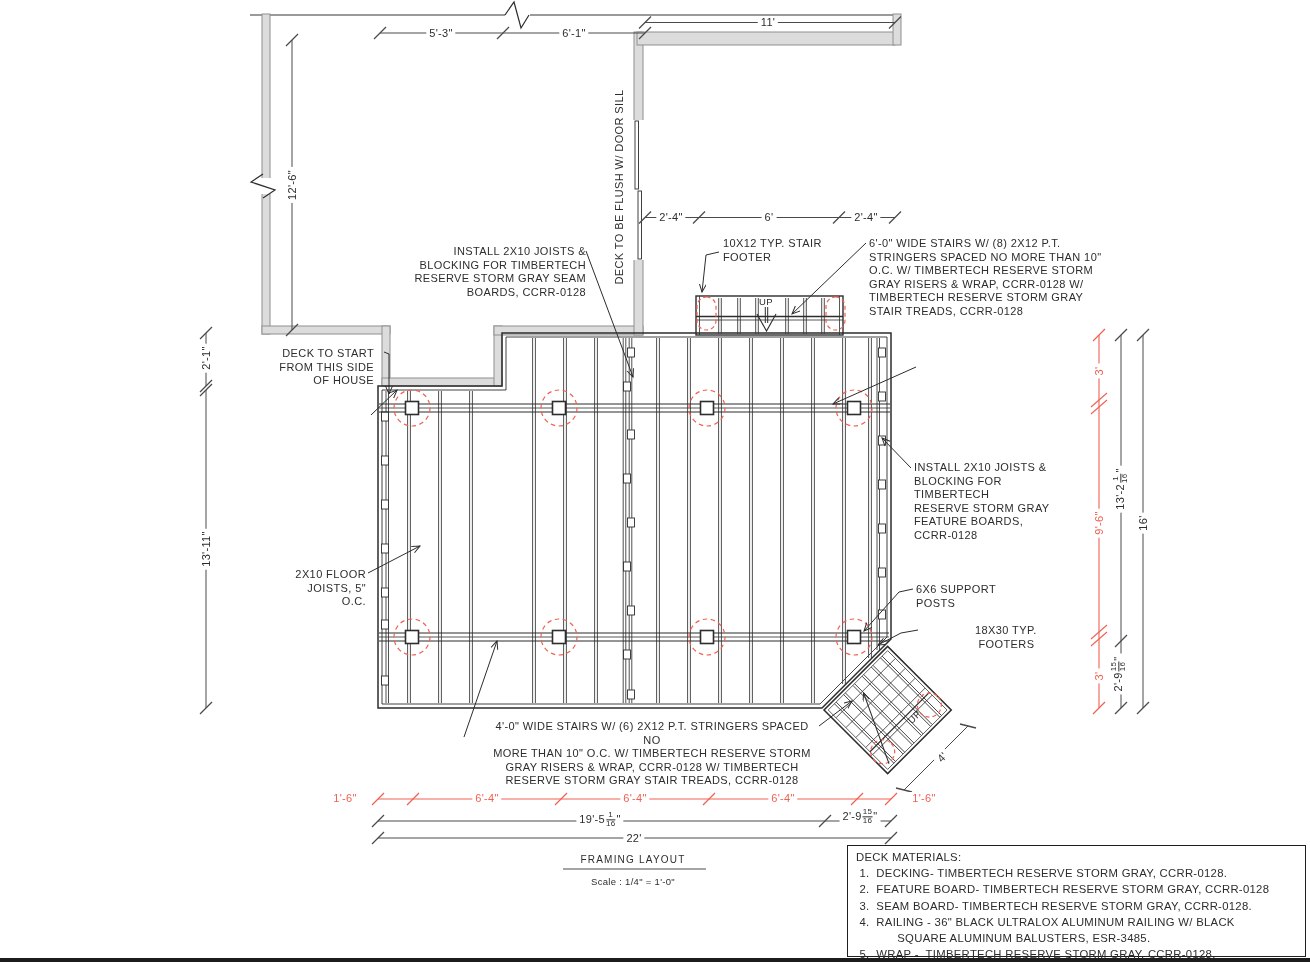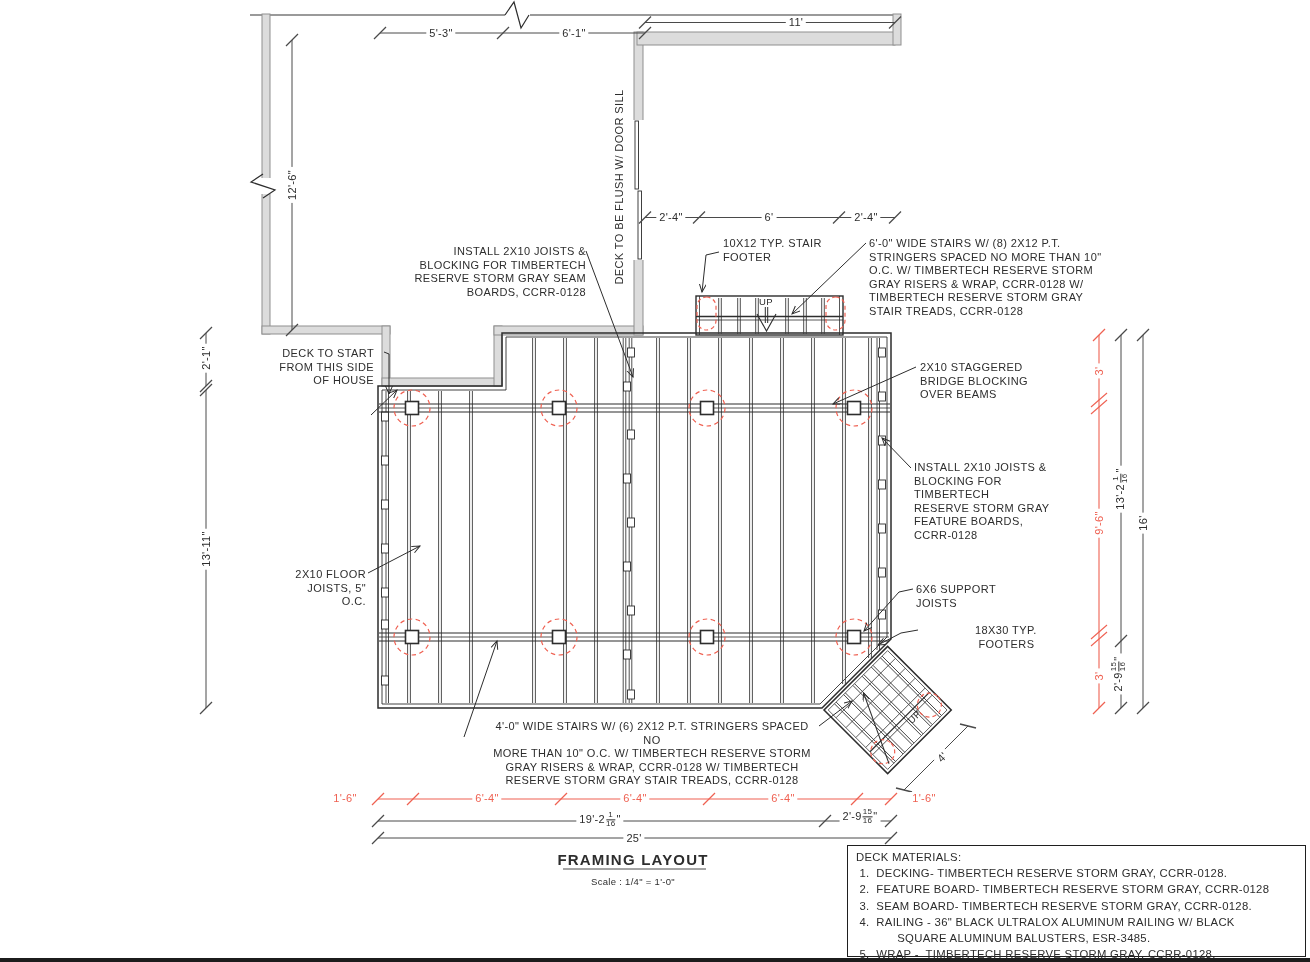--- a/index.html
+++ b/index.html
@@ -9,21 +9,21 @@
   .lbl{position:absolute;font-size:11px;letter-spacing:.4px;line-height:13.5px;white-space:pre-line;}
   .dim{position:absolute;font-size:11px;letter-spacing:.3px;background:#fff;padding:0 3px;
        transform:translate(-50%,-50%);white-space:nowrap;}
   .rot{transform:translate(-50%,-50%) rotate(-90deg);}
   .rot45{transform:translate(-50%,-50%) rotate(-45deg);}
   .red{color:#ef6152;}
   .ra{text-align:right;}
   .ca{text-align:center;}
   .frac{display:inline-block;text-align:center;font-size:8px;line-height:1.02;vertical-align:-4px;padding:0 1px;}
   .frac .den{display:block;border-top:1px solid #2d2d2d;}
-  .title{position:absolute;font-size:15px;letter-spacing:1.2px;transform:translate(-50%,-50%);white-space:nowrap;font-weight:bold;}
+  .title{position:absolute;font-size:10px;letter-spacing:1.2px;transform:translate(-50%,-50%);white-space:nowrap;}
   .scalenote{position:absolute;font-size:9.5px;letter-spacing:.3px;transform:translate(-50%,-50%);white-space:nowrap;}
   .matbox{position:absolute;left:847px;top:845px;width:459px;height:112px;border:1.6px solid #1f1f1f;
           font-size:11.3px;line-height:16.2px;letter-spacing:.3px;white-space:pre-line;padding:3px 0 0 8px;box-sizing:border-box;}
   .upt{position:absolute;font-size:9.5px;letter-spacing:.5px;transform:translate(-50%,-50%);}
   .k{stroke:#2d2d2d;fill:none;}
   .j{stroke:#3c3c3c;fill:none;}
   .dimln{stroke:#4a4a4a;stroke-width:1;fill:none;}
   .redln{stroke:#ef6152;stroke-width:1.1;fill:none;}
   .wall{fill:#dcdcdc;stroke:#8f8f8f;stroke-width:1;}
   svg text{font-family:"Liberation Sans",sans-serif;fill:#2d2d2d;}
@@ -287,68 +287,65 @@
       <polyline class="k" stroke-width="1" marker-end="url(#arr)" points="368,573 420,546"></polyline>
       <polyline class="k" stroke-width="1" marker-end="url(#arr)" points="464,737 497,641"></polyline>
       <polyline class="k" stroke-width="1" marker-end="url(#arr)" points="819,726 852,701"></polyline>
     </g>
 
     <rect x="0" y="958" width="1310" height="4" fill="#1c1c1c"></rect>
   </svg>
 
   <div class="dim" style="left:441px;top:33px">5'-3"</div>
   <div class="dim" style="left:574px;top:33px">6'-1"</div>
-  <div class="dim" style="left:796px;top:22px">11'</div>
+  <div class="dim" style="left:768px;top:22px">11'</div>
   <div class="dim" style="left:671px;top:217px">2'-4"</div>
   <div class="dim" style="left:769px;top:217px">6'</div>
   <div class="dim" style="left:866px;top:217px">2'-4"</div>
   <div class="dim rot" style="left:292px;top:185px">12'-6"</div>
   <div class="dim rot" style="left:206px;top:358px">2'-1"</div>
   <div class="dim rot" style="left:206px;top:549px">13'-11"</div>
   <div class="dim rot red" style="left:1099px;top:371px">3'</div>
   <div class="dim rot red" style="left:1099px;top:523px">9'-6"</div>
   <div class="dim rot red" style="left:1099px;top:676px">3'</div>
   <div class="dim rot" style="left:1121px;top:489px"><span>13'-2</span><span class="frac"><span>1</span><span class="den">16</span></span><span>"</span></div>
   <div class="dim rot" style="left:1119px;top:674px"><span>2'-9</span><span class="frac"><span>15</span><span class="den">16</span></span><span>"</span></div>
   <div class="dim rot" style="left:1143px;top:523px">16'</div>
   <div class="dim red" style="left:345px;top:798px">1'-6"</div>
   <div class="dim red" style="left:487px;top:798px">6'-4"</div>
   <div class="dim red" style="left:635px;top:798px">6'-4"</div>
   <div class="dim red" style="left:783px;top:798px">6'-4"</div>
   <div class="dim red" style="left:924px;top:798px">1'-6"</div>
-  <div class="dim" style="left:600px;top:820px"><span>19'-2</span><span class="frac"><span>1</span><span class="den">16</span></span><span>"</span></div>
+  <div class="dim" style="left:600px;top:820px"><span>19'-5</span><span class="frac"><span>1</span><span class="den">16</span></span><span>"</span></div>
   <div class="dim" style="left:860px;top:817px"><span>2'-9</span><span class="frac"><span>15</span><span class="den">16</span></span><span>"</span></div>
-  <div class="dim" style="left:634px;top:838px">25'</div>
+  <div class="dim" style="left:634px;top:838px">22'</div>
   <div class="dim rot45" style="left:942px;top:757px">4'</div>
 
   <div class="lbl ra" style="left:410px;top:245px;width:176px">INSTALL 2X10 JOISTS &amp;
 BLOCKING FOR TIMBERTECH
 RESERVE STORM GRAY SEAM
 BOARDS, CCRR-0128</div>
   <div class="lbl" style="left:723px;top:237px;width:130px">10X12 TYP. STAIR
 FOOTER</div>
   <div class="lbl" style="left:869px;top:237px;width:250px">6'-0" WIDE STAIRS W/ (8) 2X12 P.T.
 STRINGERS SPACED NO MORE THAN 10"
 O.C. W/ TIMBERTECH RESERVE STORM
 GRAY RISERS &amp; WRAP, CCRR-0128 W/
 TIMBERTECH RESERVE STORM GRAY
 STAIR TREADS, CCRR-0128</div>
   <div class="lbl ra" style="left:262px;top:347px;width:112px">DECK TO START
 FROM THIS SIDE
 OF HOUSE</div>
-  <div class="lbl" style="left:920px;top:361px;width:125px">2X10 STAGGERED
-BRIDGE BLOCKING
-OVER BEAMS</div>
   <div class="lbl" style="left:914px;top:461px;width:165px">INSTALL 2X10 JOISTS &amp;
 BLOCKING FOR TIMBERTECH
 RESERVE STORM GRAY
 FEATURE BOARDS,
 CCRR-0128</div>
   <div class="lbl" style="left:916px;top:583px;width:110px">6X6 SUPPORT
-JOISTS</div>
+POSTS</div>
   <div class="lbl" style="left:975px;top:624px;width:100px">18X30 TYP.
 &nbsp;FOOTERS</div>
   <div class="lbl ra" style="left:286px;top:568px;width:80px">2X10 FLOOR
 JOISTS, 5" O.C.</div>
   <div class="lbl ca" style="left:487px;top:720px;width:330px">4'-0" WIDE STAIRS W/ (6) 2X12 P.T. STRINGERS SPACED NO
 MORE THAN 10" O.C. W/ TIMBERTECH RESERVE STORM
 GRAY RISERS &amp; WRAP, CCRR-0128  W/ TIMBERTECH
 RESERVE STORM GRAY STAIR TREADS, CCRR-0128</div>
   <div class="lbl rot" style="position:absolute;left:620px;top:187px;transform:translate(-50%,-50%) rotate(-90deg);white-space:nowrap">DECK TO BE FLUSH W/ DOOR SILL</div>
   <div class="upt" style="left:766px;top:301px">UP</div>

